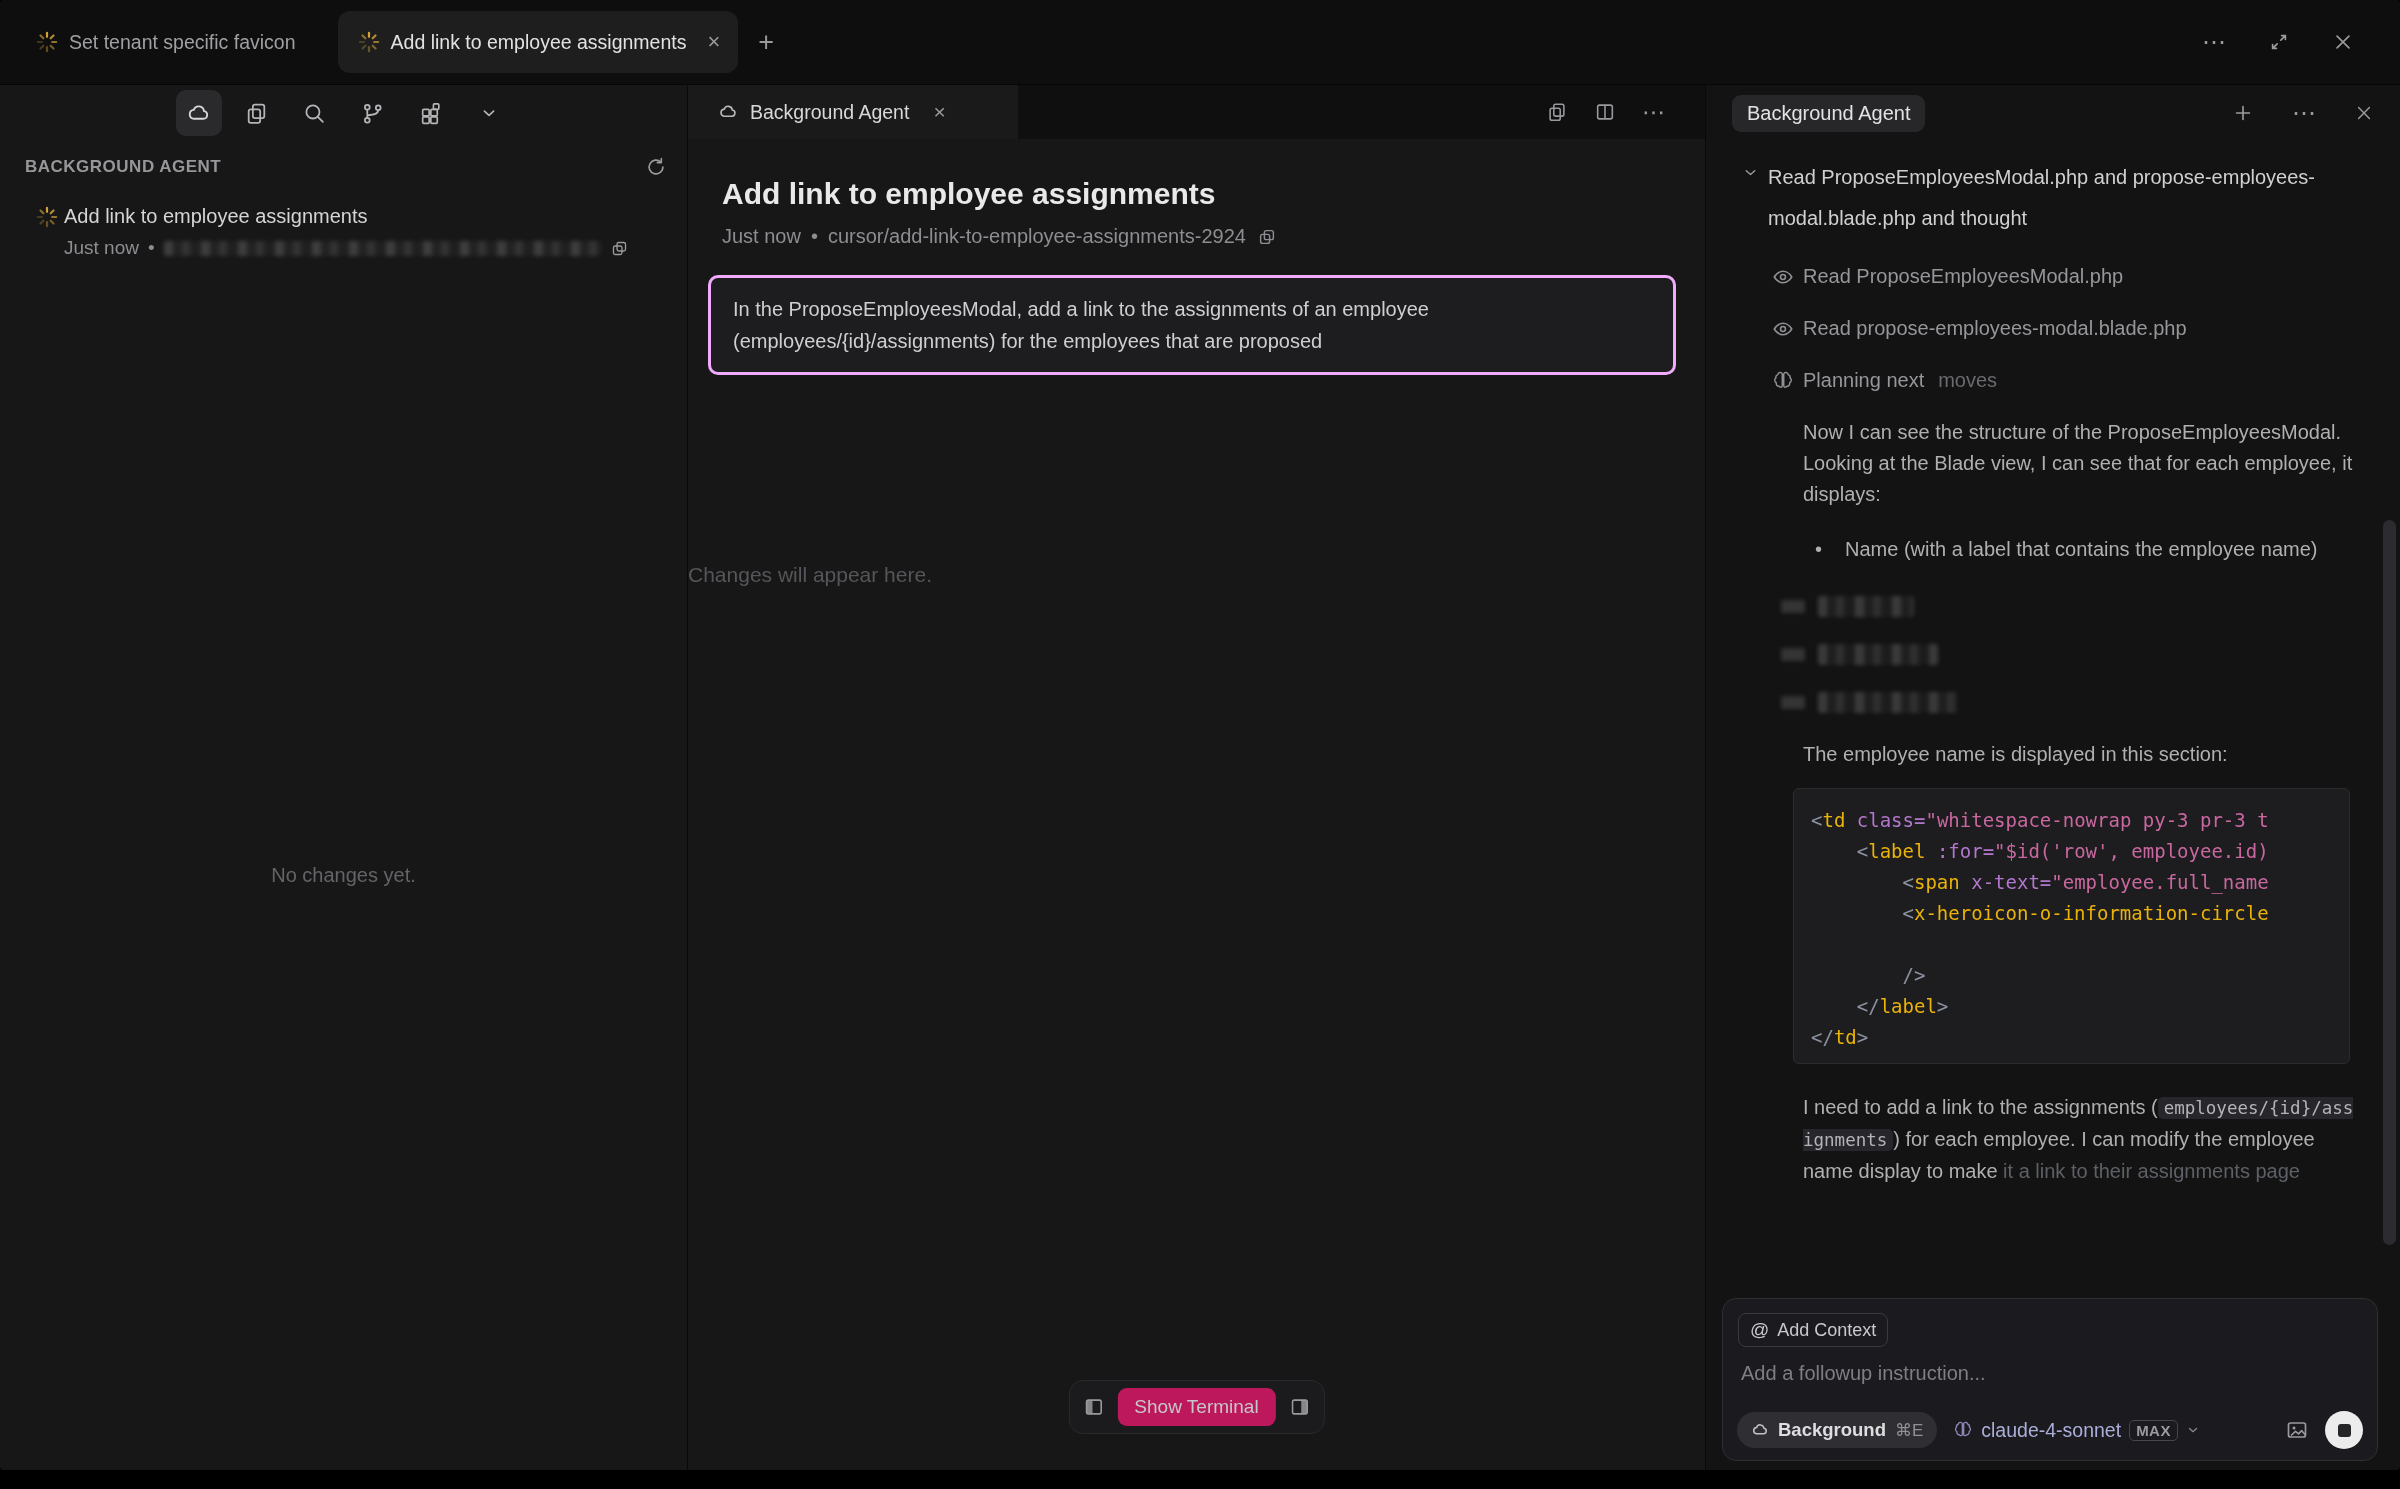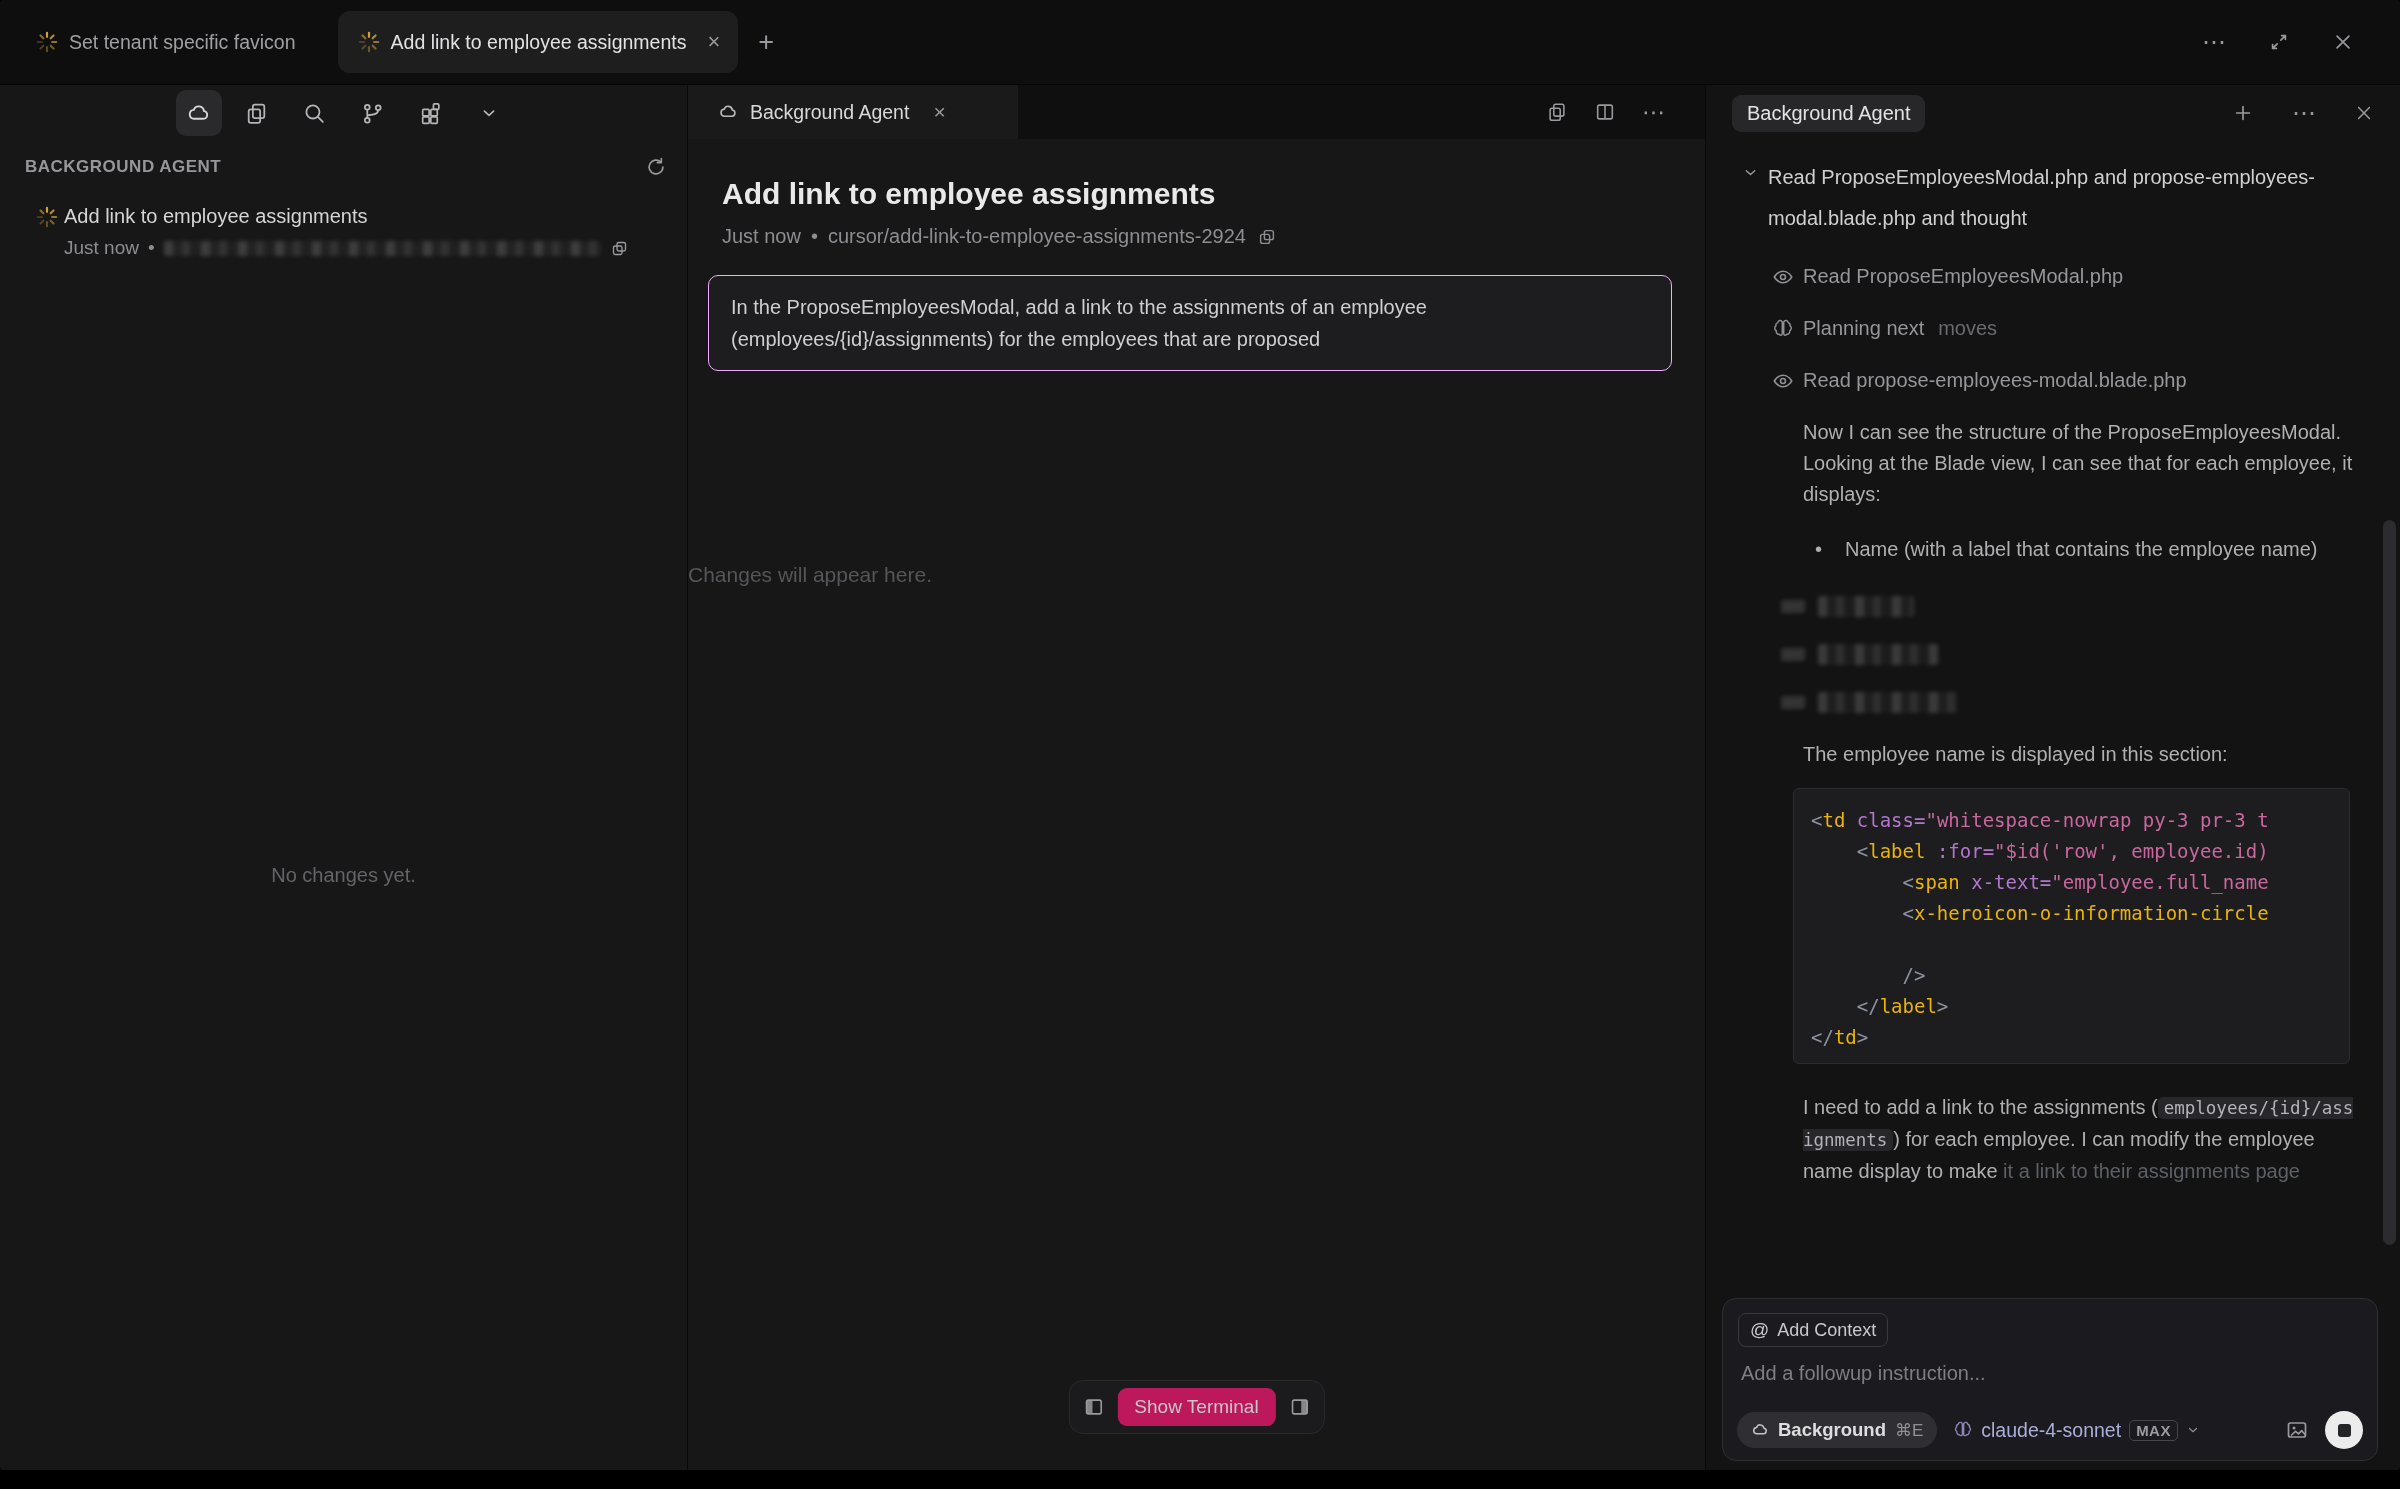--- a/index.html
+++ b/index.html
@@ -47,21 +47,21 @@
 
   
   .tabstrip{height:54px;background:#0f0f0f;display:flex;align-items:stretch;}
   .editor-tab{width:300px;background:#1a1a1a;display:flex;align-items:center;padding-left:30px;gap:12px;color:#d8d8da;font-size:19.5px;}
   .editor-tab .icon{color:#b9b9bc;display:flex;}
   .editor-tab .x{color:#9a9a9e;font-size:21px;margin-left:12px;}
   .strip-icons{margin-left:auto;display:flex;align-items:center;gap:26px;padding-right:40px;color:#9a9a9e;}
   .strip-icons .glyph{font-size:23px;}
   .editor-title{margin:38px 0 0 34px;color:#e9e9ea;font-size:30px;font-weight:600;}
   .editor-meta{display:flex;align-items:center;gap:10px;margin:14px 0 0 34px;color:#8d8d92;font-size:20px;}
-  .prompt-box{margin:27px 0 0 20px;width:918px;padding:15px 22px;background:#1d1d20;border:1px solid #f0abfc;border-radius:10px;color:#cfcfd2;font-size:20px;line-height:32px;}
+  .prompt-box{margin:27px 0 0 20px;width:918px;padding:15px 22px;background:#1d1d20;border:3px solid #f0abfc;border-radius:10px;color:#cfcfd2;font-size:20px;line-height:32px;}
   .changes-ph{position:absolute;top:478px;left:0;right:0;text-align:left;color:#56565a;font-size:21px;}
   .terminal-bar{position:absolute;bottom:36px;left:50%;transform:translateX(-50%);height:52px;display:flex;align-items:center;gap:13px;background:#1b1b1d;border:1px solid #2a2a2d;border-radius:14px;padding:0 13px;}
   .terminal-bar .pico{color:#9a9a9e;display:flex;}
   .show-terminal{background:#be185d;border-radius:9px;padding:8px 17px;color:#c7c7ca;font-size:19px;}
 
   
   .agent-header{height:56px;display:flex;align-items:center;padding:0 26px;}
   .agent-pill{background:#27272a;border-radius:9px;padding:7px 15px;color:#e2e2e4;font-size:20px;}
   .agent-header .icons{margin-left:auto;display:flex;align-items:center;gap:38px;color:#9a9a9e;}
   .agent-header .glyph{font-size:24px;line-height:1;}
@@ -348,36 +348,36 @@
           <span class="ticon">
             <svg width="22" height="22" viewBox="0 0 24 24" fill="none" stroke="currentColor" stroke-width="1.7">
               <path d="M2.5 12s3.5-6.2 9.5-6.2S21.5 12 21.5 12s-3.5 6.2-9.5 6.2S2.5 12 2.5 12z"></path>
                 <circle cx="12" cy="12" r="2.7"></circle>
             </svg>
           </span>
           <span>Read ProposeEmployeesModal.php</span>
         </div>
         <div class="tool-row">
           <span class="ticon">
+            <svg width="22" height="22" viewBox="0 0 24 24" fill="none" stroke="currentColor" stroke-width="1.7">
+              <path d="M2.5 12s3.5-6.2 9.5-6.2S21.5 12 21.5 12s-3.5 6.2-9.5 6.2S2.5 12 2.5 12z"></path>
+                <circle cx="12" cy="12" r="2.7"></circle>
+            </svg>
+          </span>
+          <span>Read propose-employees-modal.blade.php</span>
+        </div>
+        <div class="tool-row">
+          <span class="ticon">
             <svg width="22" height="22" viewBox="0 0 24 24" fill="none" stroke="currentColor" stroke-width="1.6" stroke-linecap="round" stroke-linejoin="round">
               <path d="M11.2 4.2a2.6 2.6 0 0 0-4.9.9 3 3 0 0 0-2 3.6 3 3 0 0 0 .4 5.2 3 3 0 0 0 3 3.8c.9 1.6 3.5 1.5 3.5-.6V4.9z"></path>
               <path d="M12.8 4.2a2.6 2.6 0 0 1 4.9.9 3 3 0 0 1 2 3.6 3 3 0 0 1-.4 5.2 3 3 0 0 1-3 3.8c-.9 1.6-3.5 1.5-3.5-.6V4.9z"></path>
             </svg>
           </span>
           <span>Planning next</span>
           <span class="dim2">moves</span>
-        </div>
-        <div class="tool-row">
-          <span class="ticon">
-            <svg width="22" height="22" viewBox="0 0 24 24" fill="none" stroke="currentColor" stroke-width="1.7">
-              <path d="M2.5 12s3.5-6.2 9.5-6.2S21.5 12 21.5 12s-3.5 6.2-9.5 6.2S2.5 12 2.5 12z"></path>
-                <circle cx="12" cy="12" r="2.7"></circle>
-            </svg>
-          </span>
-          <span>Read propose-employees-modal.blade.php</span>
         </div>
       </div>
 
       <p class="rp-para">Now I can see the structure of the ProposeEmployeesModal. Looking at the Blade view, I can see that for each employee, it displays:</p>
 
       <div class="rp-bullet">
         <span>Name (with a label that contains the employee name)</span>
       </div>
 
       <div class="redacts">

